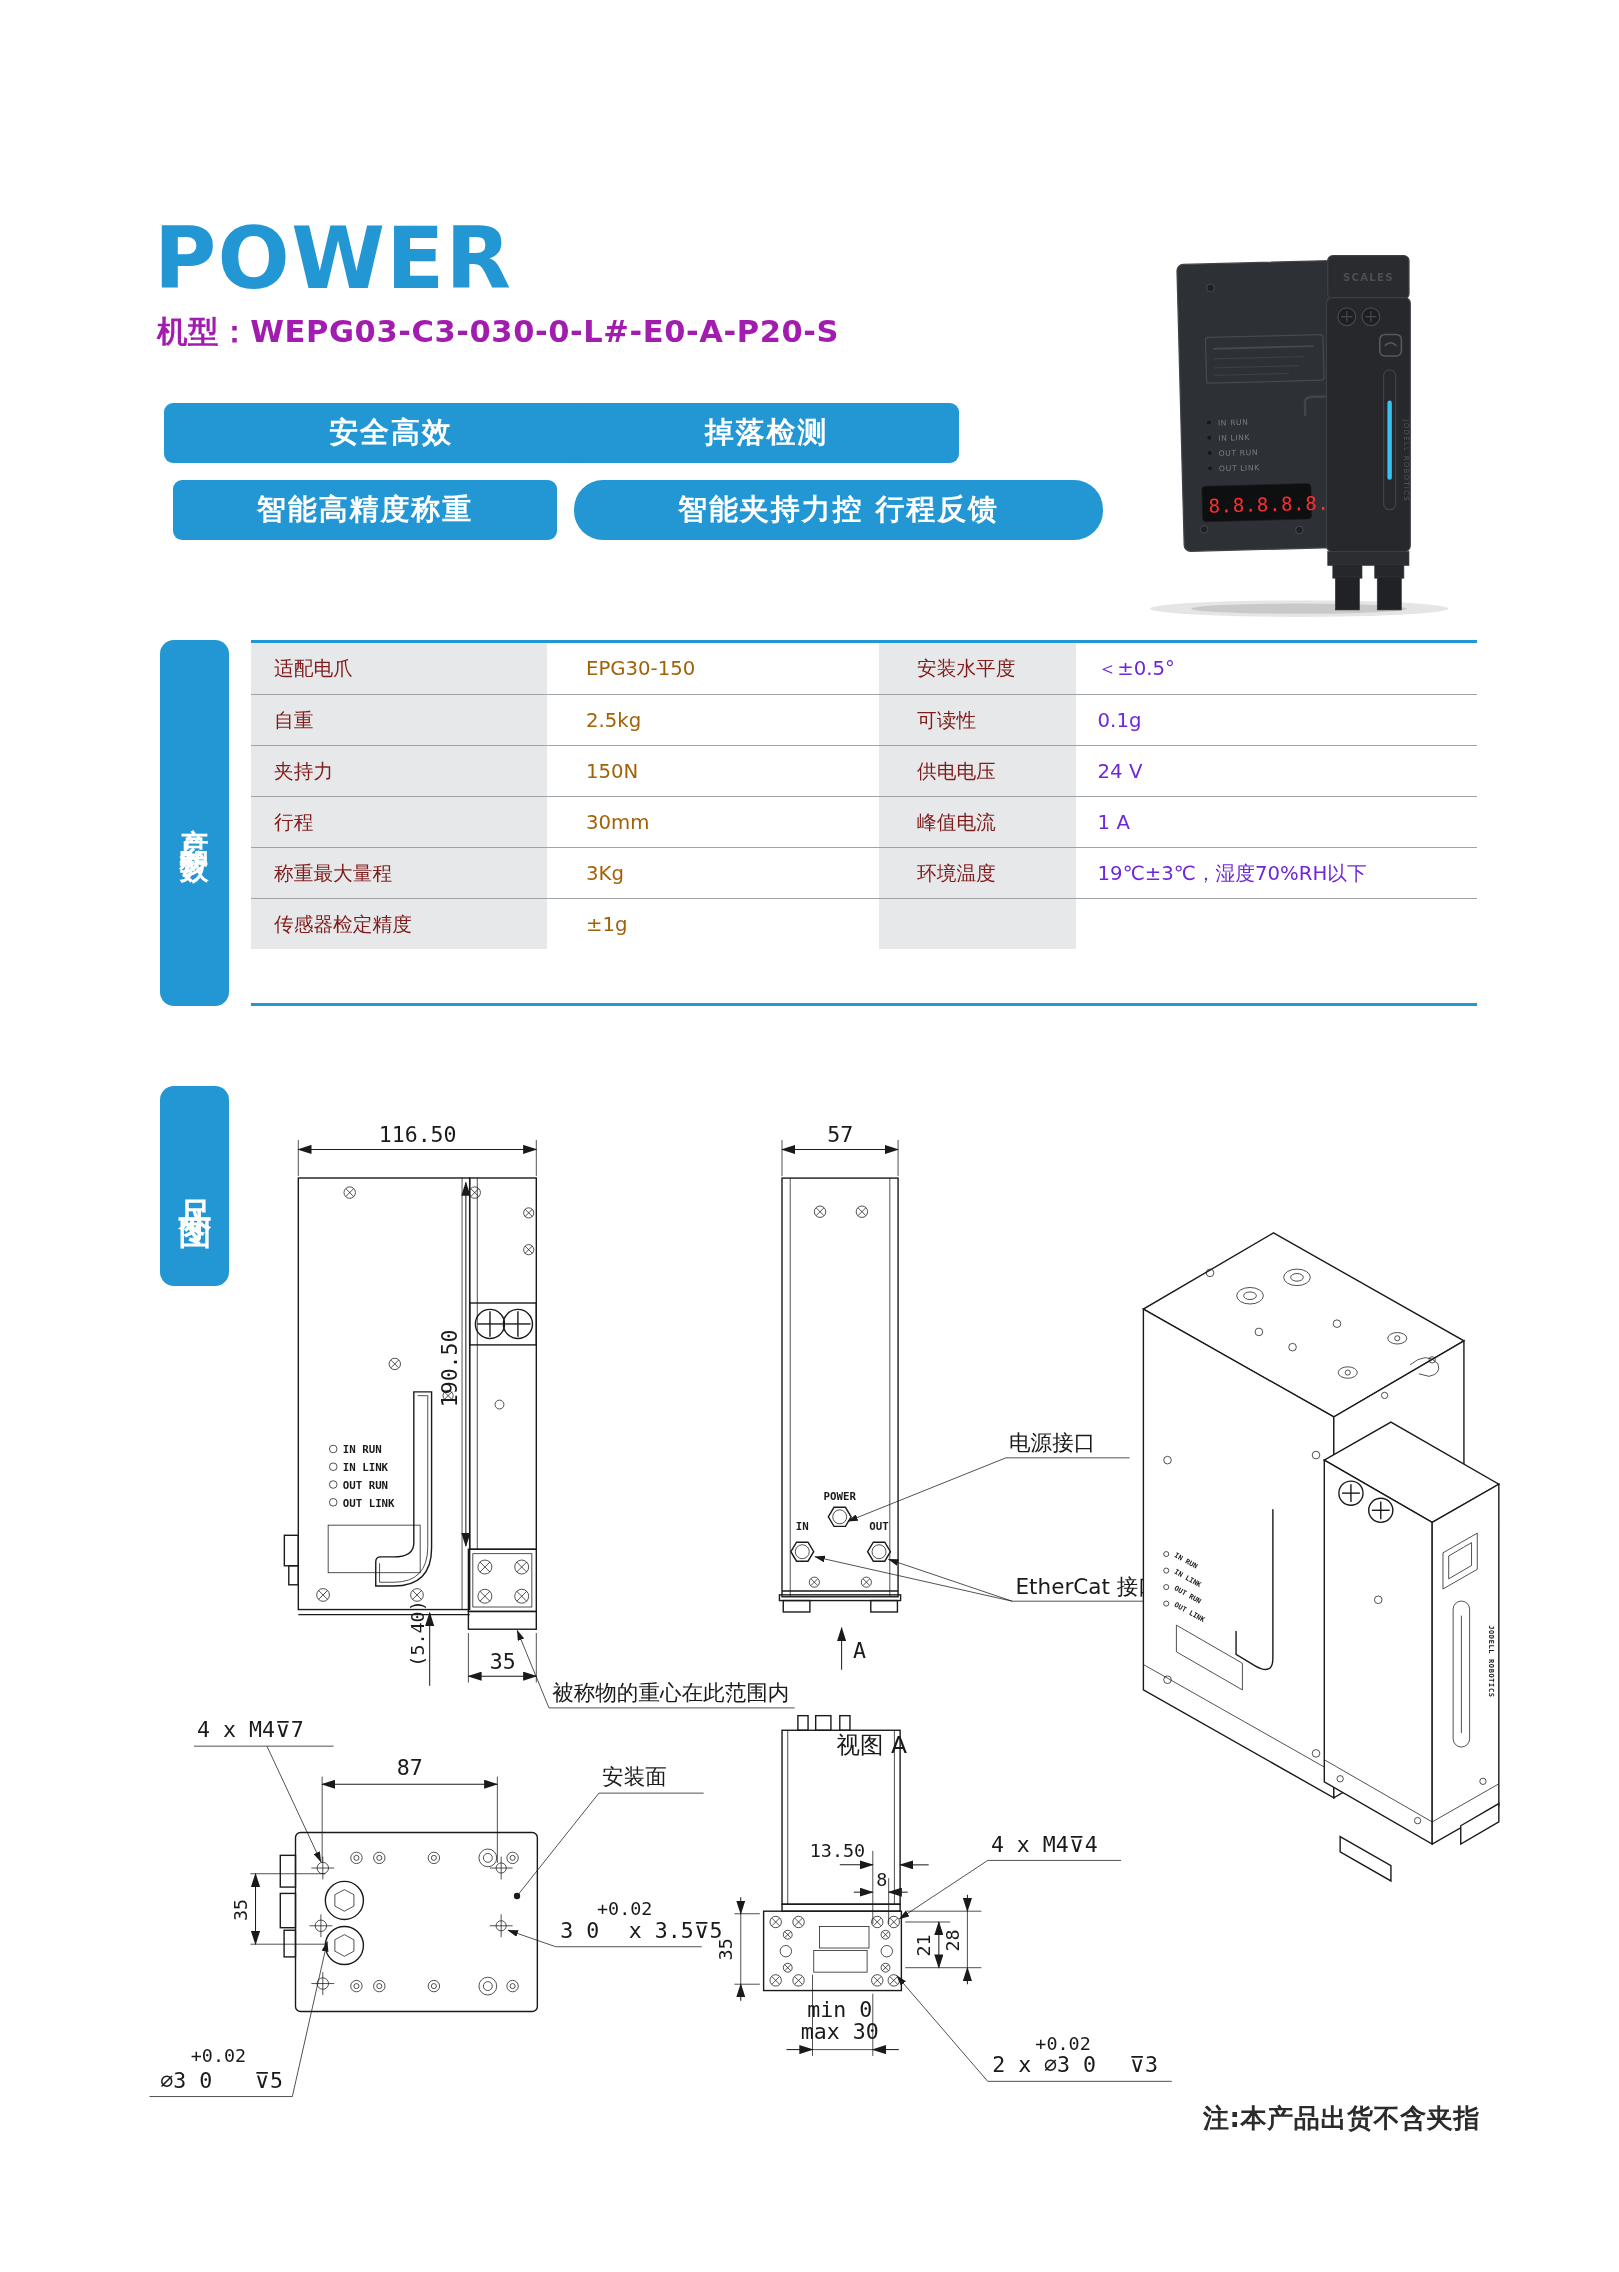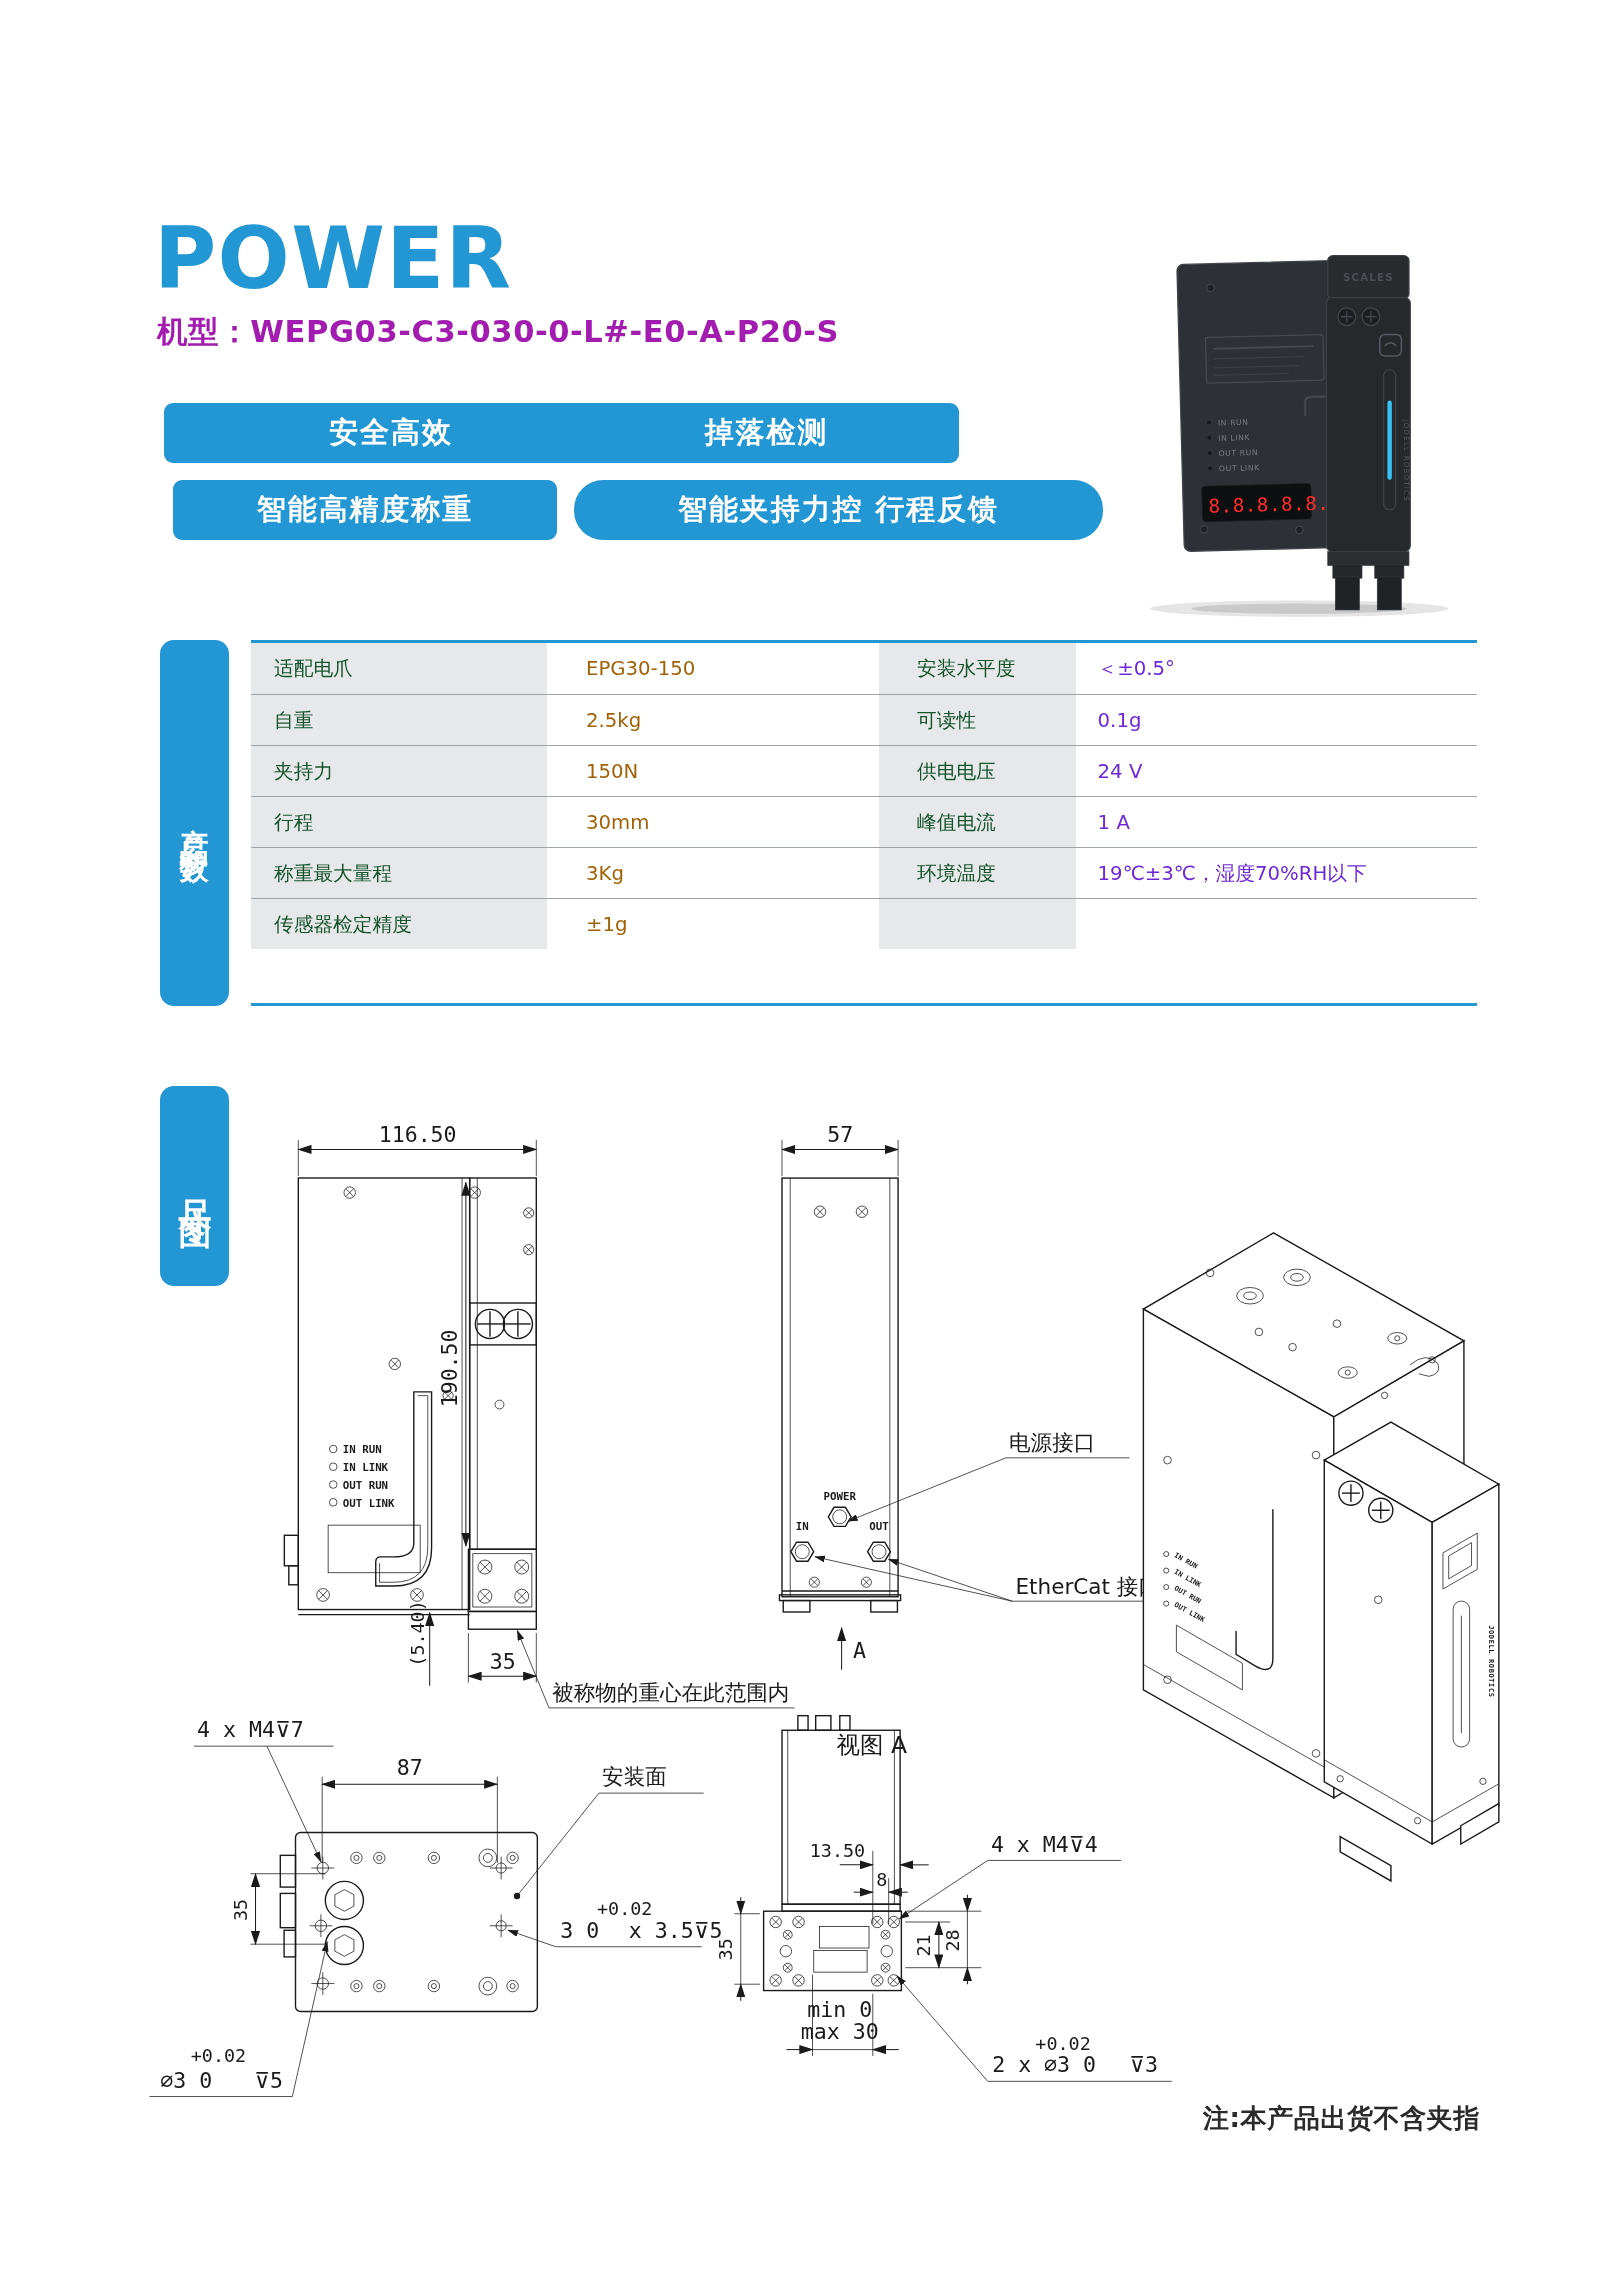--- a/index.html
+++ b/index.html
@@ -23,21 +23,21 @@
   .vtab{background:#2397d4;color:#ffffff;border-radius:14px;display:flex;align-items:center;justify-content:center;}
   .vtab span{writing-mode:vertical-rl;text-orientation:upright;letter-spacing:9px;font-weight:600;}
   .tab-params{left:160px;top:640px;width:69px;height:366px;font-size:29px;}
   .tab-dims{left:160px;top:1086px;width:69px;height:200px;font-size:33px;}
 
   
   .ptable{left:251px;top:640px;width:1226px;height:366px;border-top:3.8px solid #2397d4;border-bottom:3.8px solid #2397d4;
           box-sizing:border-box;background:#fff;}
   .prow{display:flex;width:100%;height:51px;box-sizing:border-box;}
   .prow + .prow{border-top:1.3px solid #9fa4a9;}
-  .pcell{display:flex;align-items:center;box-sizing:border-box;font-size:19.7px;color:#14532d;font-weight:500;}
+  .pcell{display:flex;align-items:center;box-sizing:border-box;font-size:19.7px;color:#7f1d1d;font-weight:500;}
   .cl1{width:296px;background:#e7e8ea;padding-left:23px;}
   .cv1{width:332px;background:#ffffff;padding-left:39px;color:#a16207;}
   .cl2{width:197px;background:#e7e8ea;padding-left:38px;}
   .cv2{width:401px;background:#ffffff;padding-left:21.6px;color:#6d28d9;}
 
   
   svg{position:absolute;overflow:visible;}
   .ln{fill:none;stroke:#1a1a1a;stroke-width:2.2;}
   .lnf{fill:#ffffff;stroke:#1a1a1a;stroke-width:2.2;}
   .lnt{fill:none;stroke:#1a1a1a;stroke-width:1.2;}

